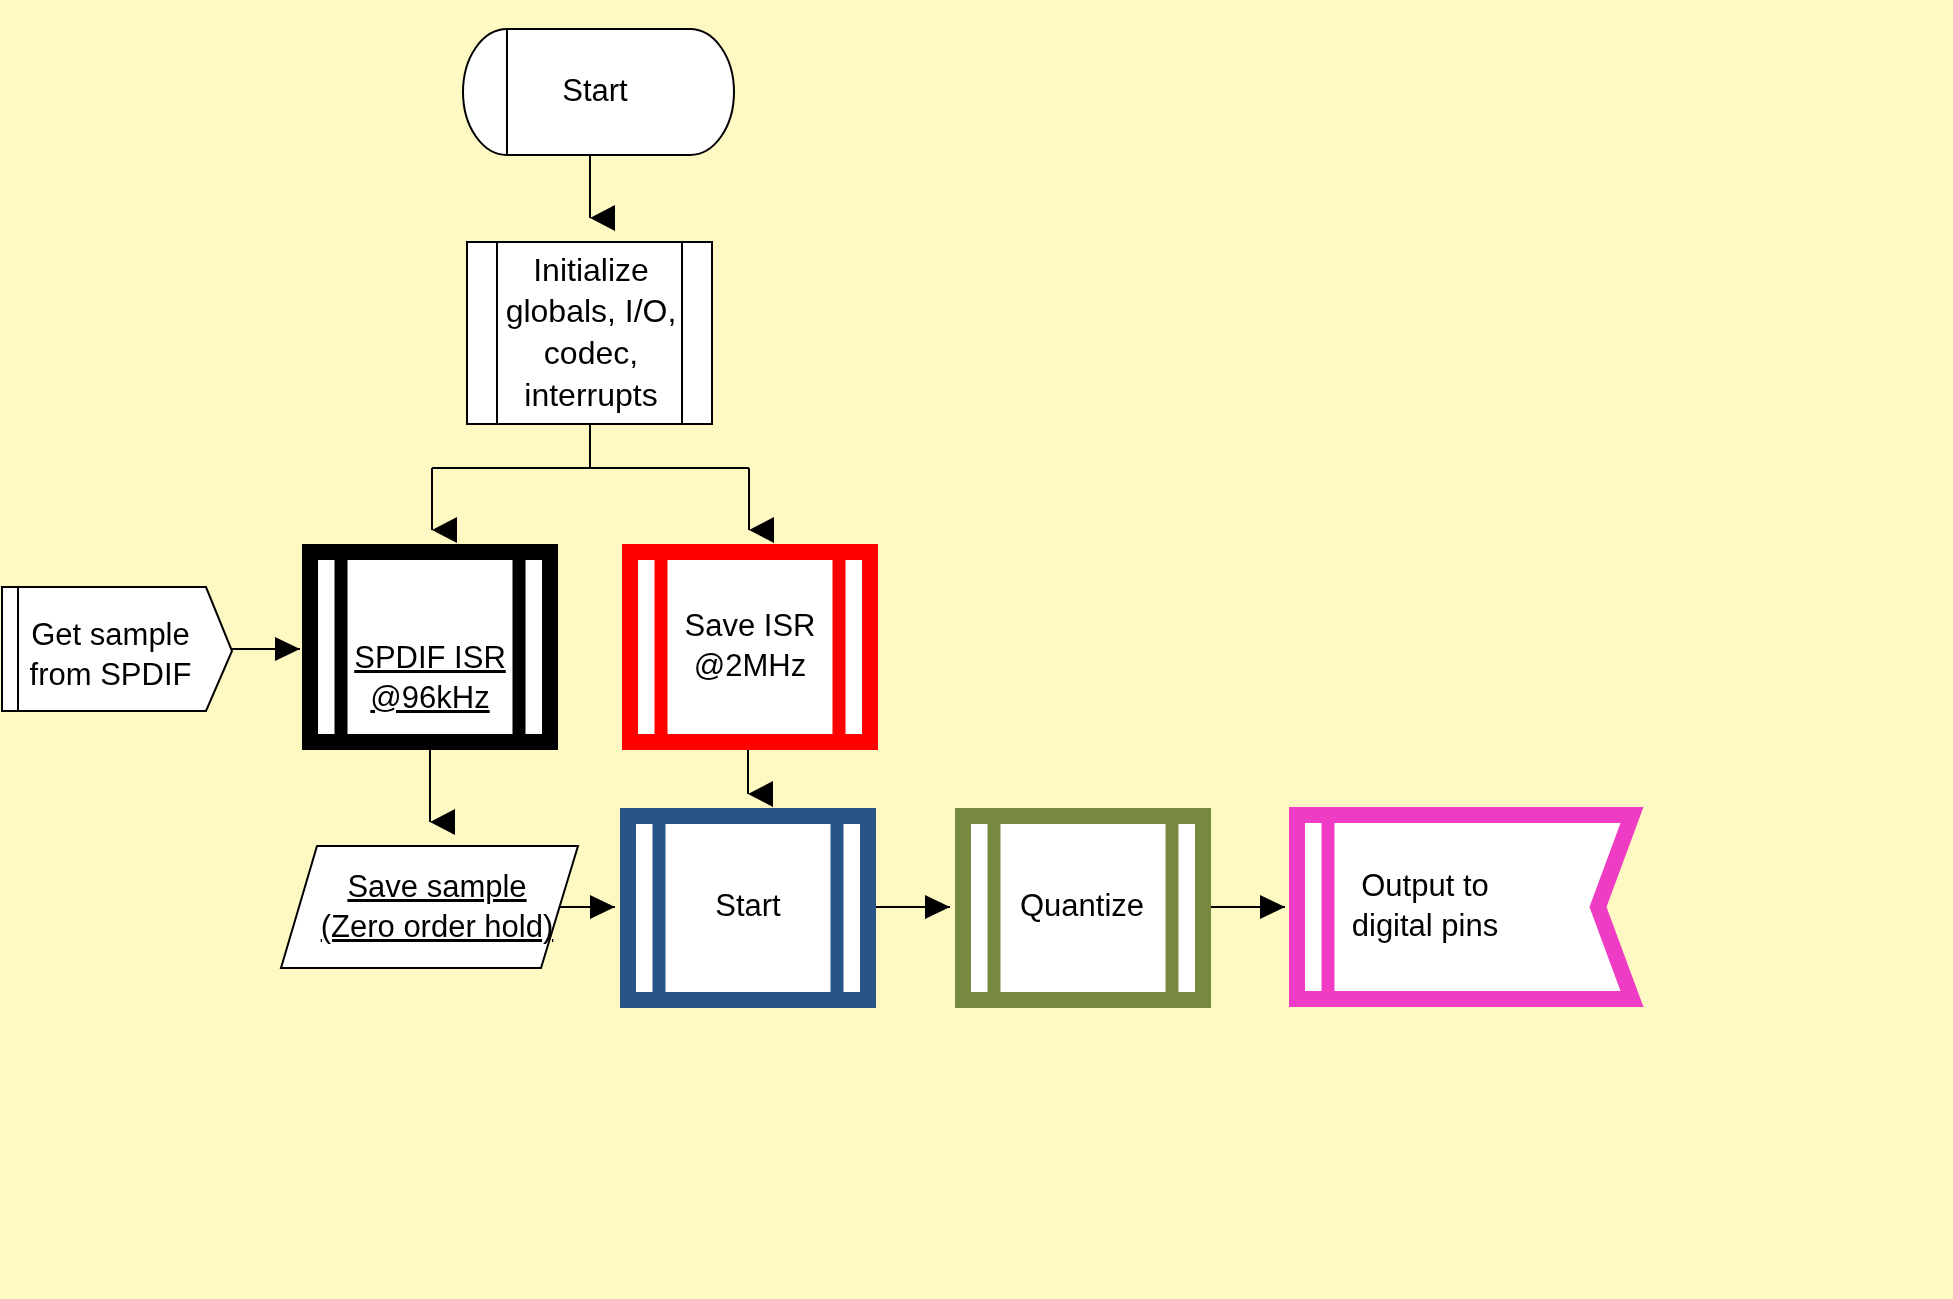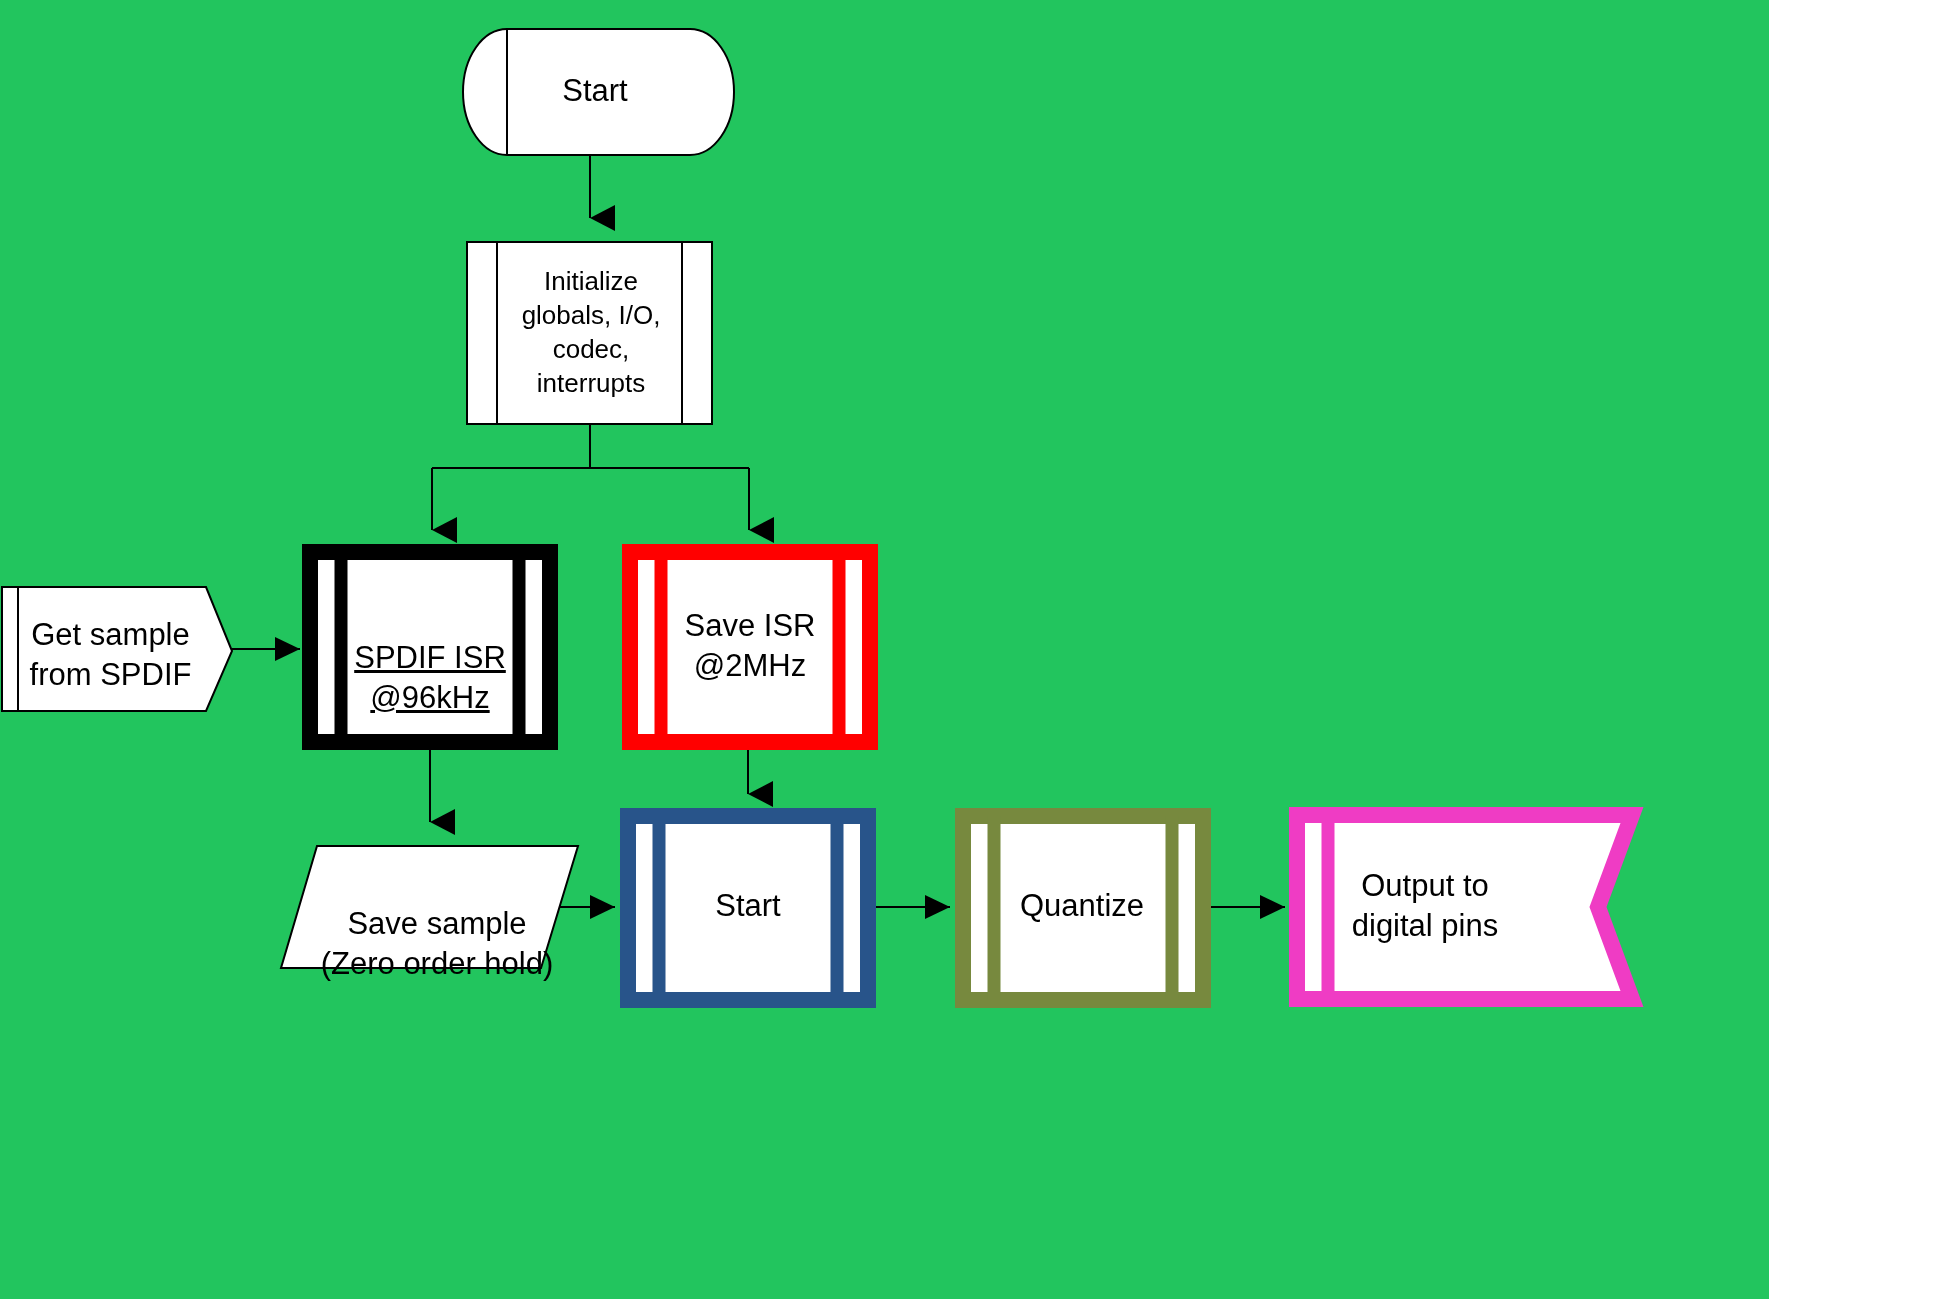--- a/index.html
+++ b/index.html
@@ -5,23 +5,23 @@
   html, body {
     margin: 0;
     padding: 0;
     background: #ffffff;
   }
   body {
     font-family: "Liberation Sans", sans-serif;
   }
   #canvas {
     position: relative;
-    width: 1769px;
+    width: 1953px;
     height: 1299px;
-    background: #22c55e;
+    background: #fef9c3;
     overflow: hidden;
   }
   #flow-svg {
     position: absolute;
     left: 0;
     top: 0;
     width: 1953px;
     height: 1299px;
   }
   .node-label {
@@ -31,25 +31,25 @@
     justify-content: center;
     text-align: center;
     color: #000000;
     font-family: "Liberation Sans", sans-serif;
     font-size: 31px;
     line-height: 1.30;
     white-space: pre-line;
     pointer-events: none;
   }
   .lbl-start      { left: 470px;  top: 26px;   width: 250px; height: 130px; }
-  .lbl-init       { left: 470px;  top: 242px;  width: 242px; height: 182px; font-size: 26px; }
+  .lbl-init       { left: 470px;  top: 242px;  width: 242px; height: 182px; font-size: 32px; }
   .lbl-getsample  { left: 8px;    top: 589px;  width: 205px; height: 132px; }
   .lbl-spdif      { left: 306px;  top: 580px;  width: 248px; height: 196px; text-decoration: underline; }
   .lbl-timer      { left: 624px;  top: 548px;  width: 252px; height: 196px; }
-  .lbl-savesample { left: 292px;  top: 879px;  width: 290px; height: 130px; }
+  .lbl-savesample { left: 292px;  top: 842px;  width: 290px; height: 130px; text-decoration: underline; }
   .lbl-filter     { left: 622px;  top: 812px;  width: 252px; height: 188px; }
   .lbl-quantize   { left: 957px;  top: 812px;  width: 250px; height: 188px; text-align: right; }
   .lbl-output     { left: 1300px; top: 812px;  width: 250px; height: 188px; }
 </style>
 </head>
 <body>
 
 <div id="canvas">
 
   <svg id="flow-svg" viewBox="0 0 1953 1299">

